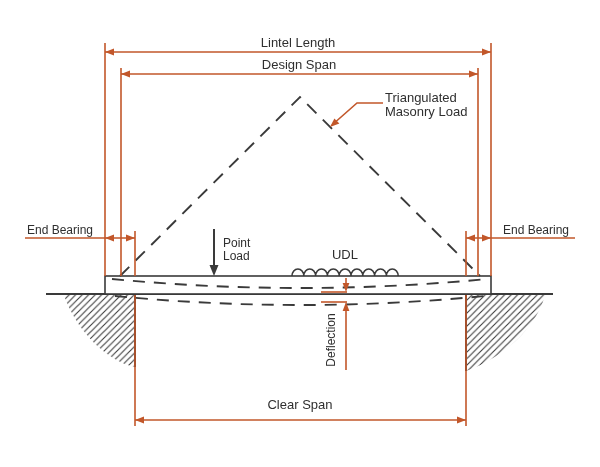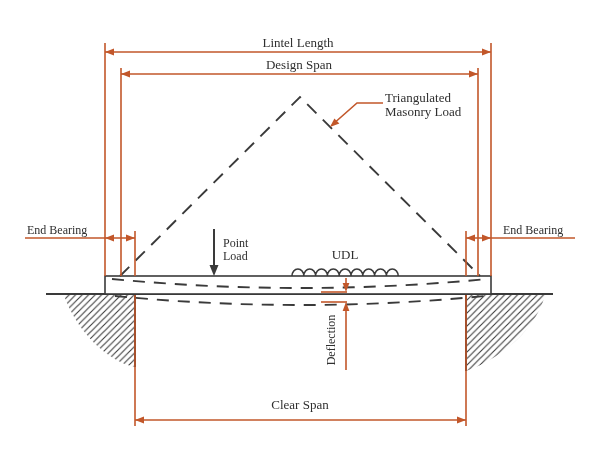--- a/index.html
+++ b/index.html
@@ -5,21 +5,21 @@
   :root{
     --dimension-accent:#c2572a;
     --ink:#3a3a3a;
     --label-ink:#2f2f2f;
     --background:#ffffff;
   }
   html,body{margin:0;padding:0;background:#e8e8e8;}
   .stage{
     width:600px;height:467px;background:var(--background);
     position:relative;overflow:hidden;
-    font-family:Liberation Serif, serif;
+    font-family:Liberation Sans, sans-serif;
   }
   svg{display:block}
   .dim-line{stroke:var(--dimension-accent);stroke-width:1.6;fill:none;}
   .dim-fill{fill:var(--dimension-accent);stroke:none;}
   .ink-line{stroke:var(--ink);fill:none;}
   .ink-fill{fill:var(--ink);stroke:none;}
   .beam{fill:#ffffff;stroke:var(--ink);stroke-width:1.6;}
   .dashed-tri{stroke:var(--ink);stroke-width:1.9;fill:none;stroke-dasharray:13 9;}
   .dashed-defl{stroke:var(--ink);stroke-width:1.9;fill:none;stroke-dasharray:12 9;}
   .lbl{fill:var(--label-ink);font-size:13px;}

